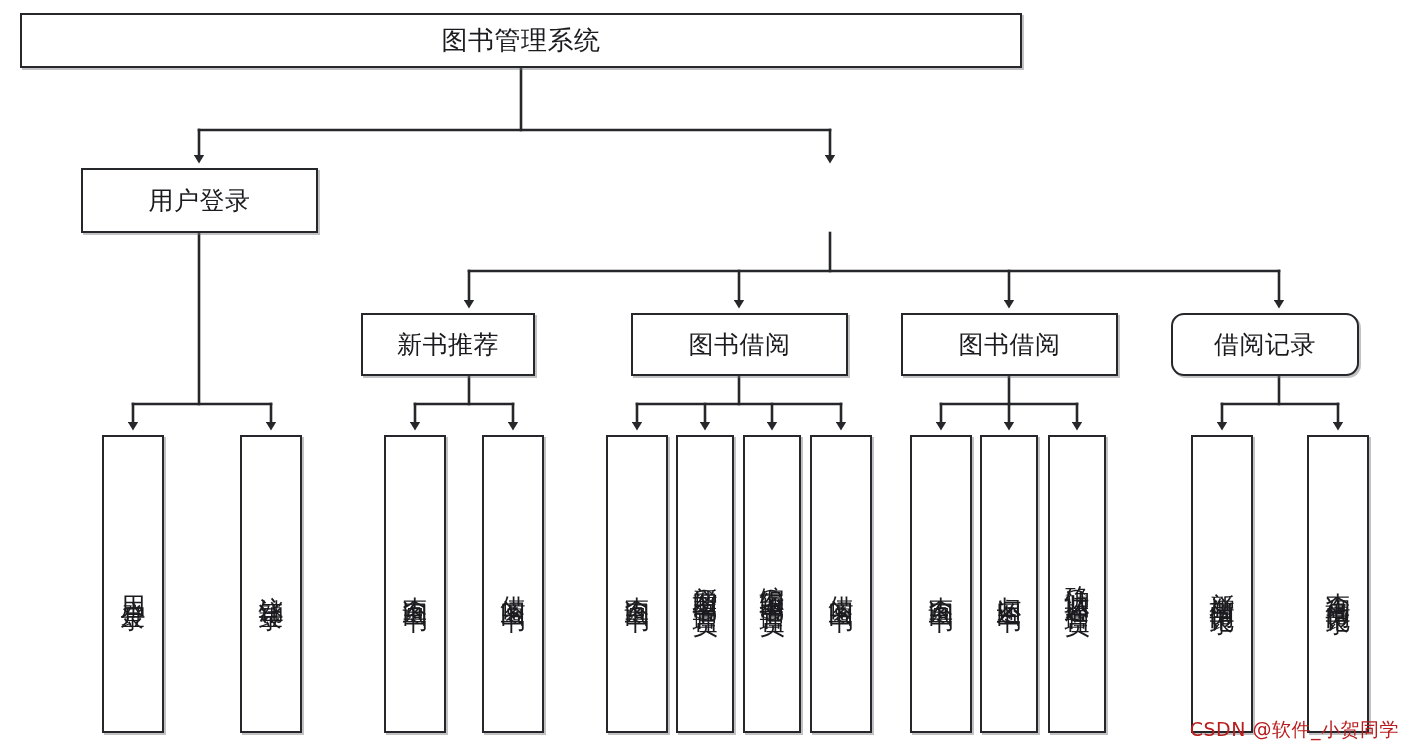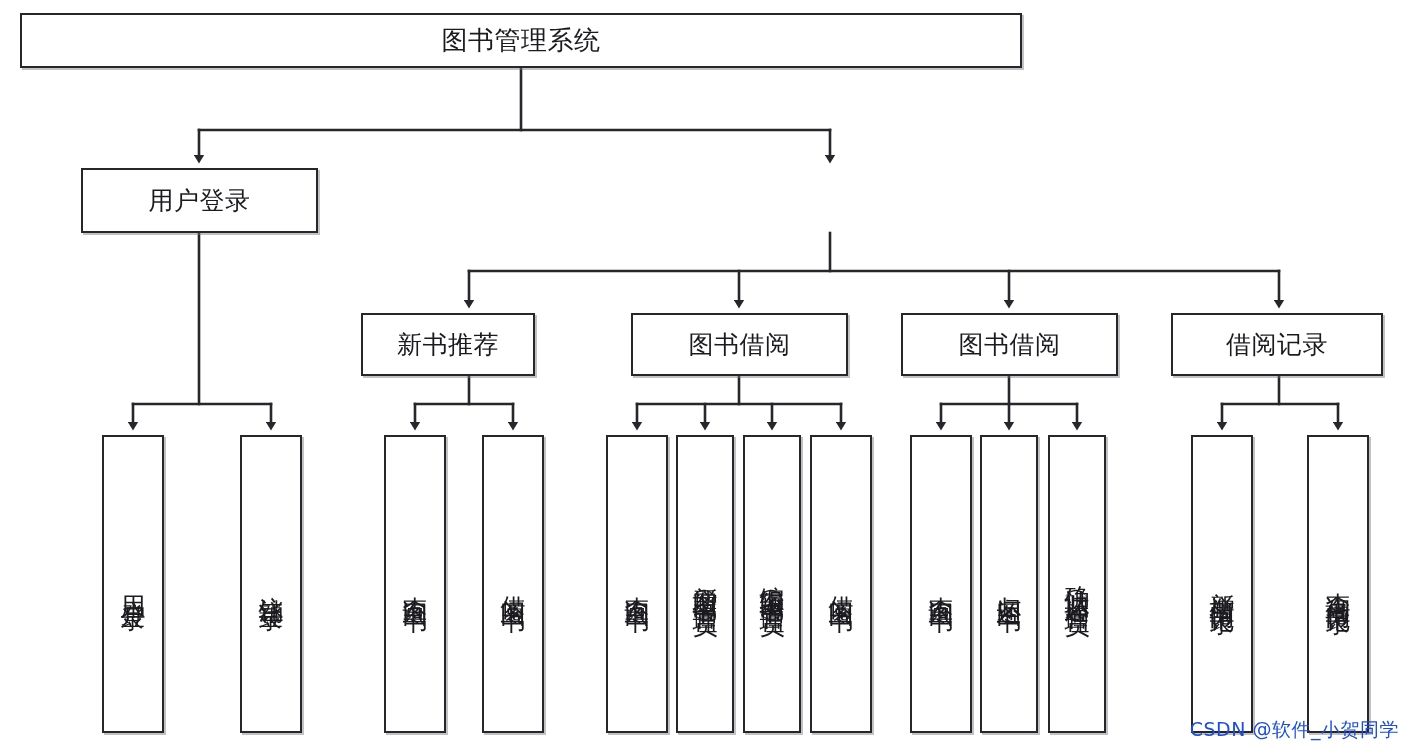--- a/index.html
+++ b/index.html
@@ -63,21 +63,21 @@
     line-height: 1.0;
     letter-spacing: 4px;
     text-align: center;
     white-space: nowrap;
   }
   #watermark {
     position: absolute;
     right: 6px;
     bottom: 4px;
     font-size: 19px;
-    color: #1d4ed8;
+    color: #b91c1c;
     letter-spacing: 0.5px;
     white-space: nowrap;
     z-index: 5;
     font-family: "DejaVu Sans", "Liberation Sans", sans-serif;
   }
 </style>
 </head>
 <body>
 
 <div id="canvas">
@@ -142,21 +142,21 @@
 
   <div class="node h" style="left:361px; top:313px; width:174px; height:63px;">
     <span class="lbl">新书推荐</span>
   </div>
   <div class="node h" style="left:631px; top:313px; width:217px; height:63px;">
     <span class="lbl">图书借阅</span>
   </div>
   <div class="node h" style="left:901px; top:313px; width:217px; height:63px;">
     <span class="lbl">图书借阅</span>
   </div>
-  <div class="node h" style="left:1171px; top:313px; width:212px; height:63px;">
+  <div class="node h" style="left:1171px; top:313px; width:188px; height:63px;border-radius:13px;">
     <span class="lbl">借阅记录</span>
   </div>
 
   <div class="node v" style="left:102px; top:435px; width:62px; height:298px;">
     <span class="lbl">用户登录</span>
   </div>
   <div class="node v" style="left:240px; top:435px; width:62px; height:298px;">
     <span class="lbl">注销登录</span>
   </div>
 

